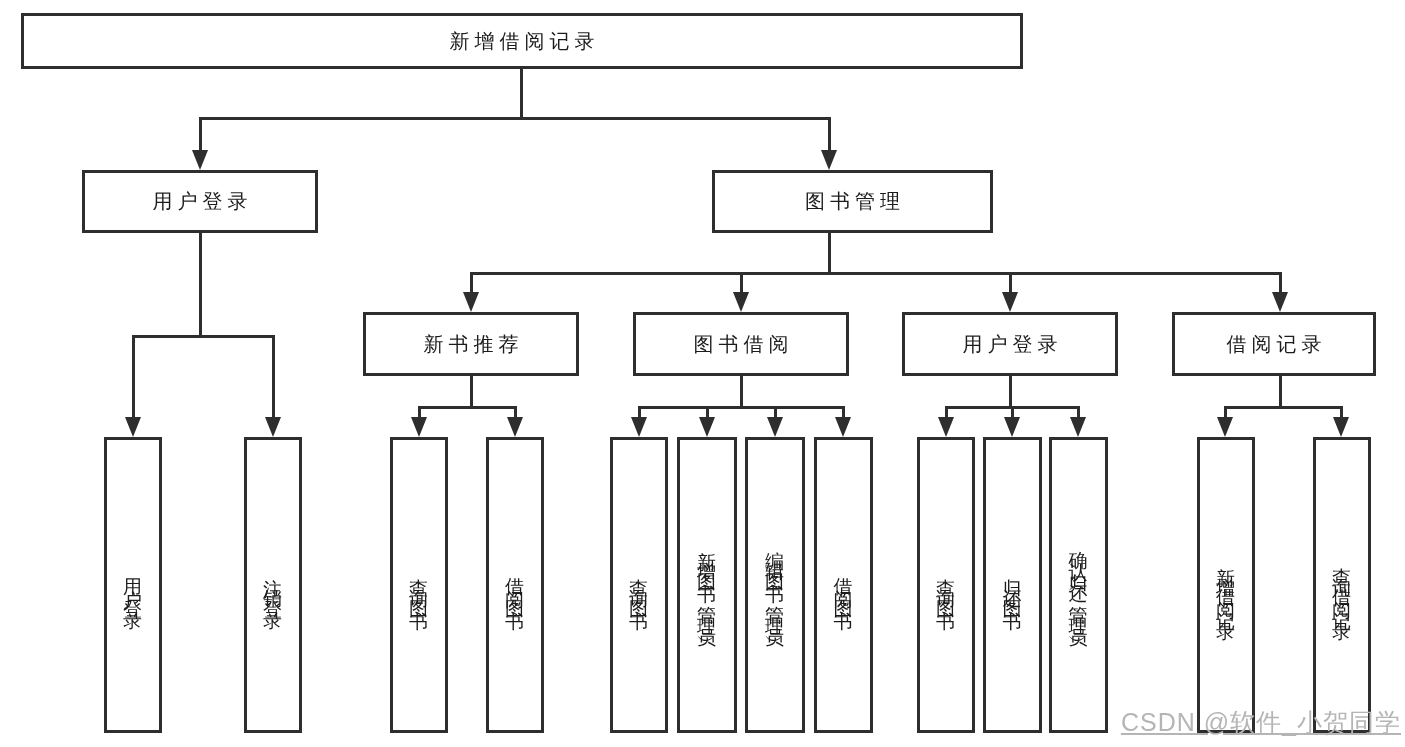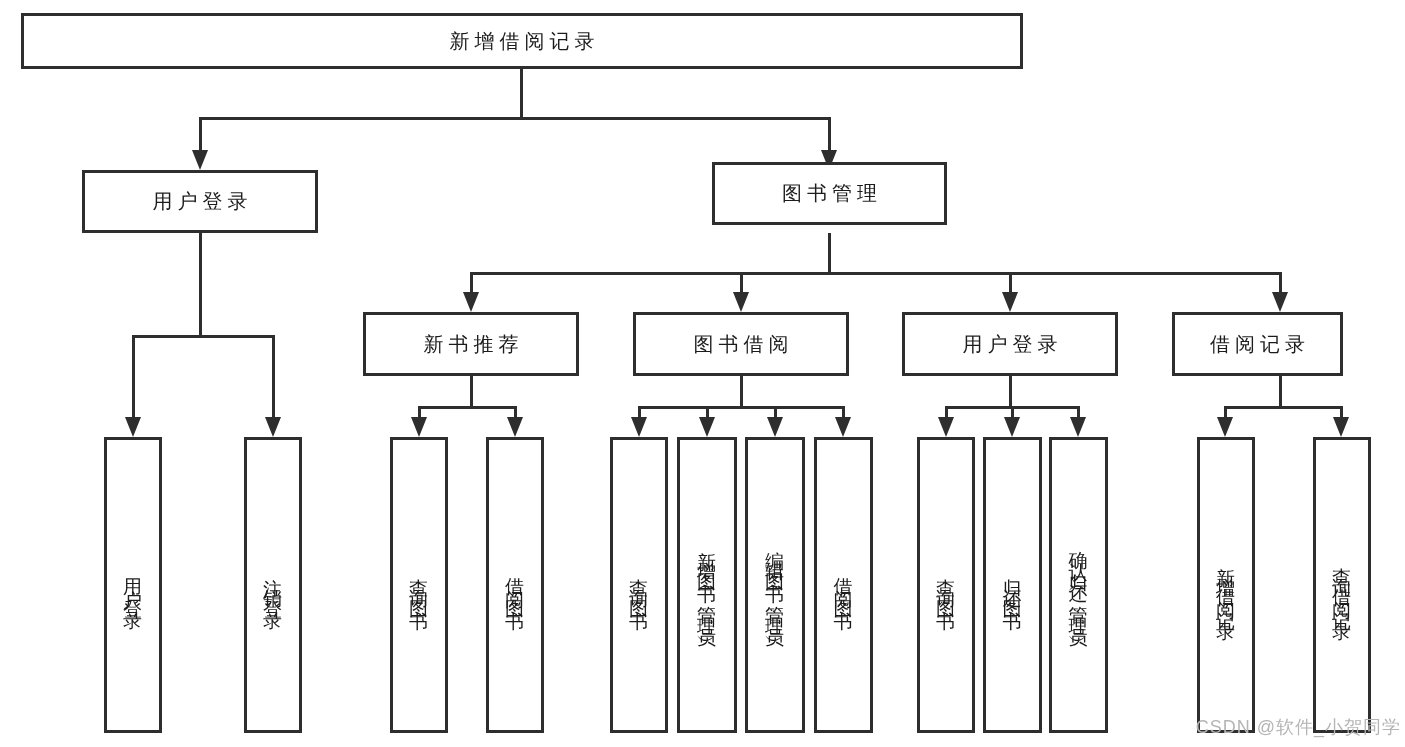--- a/index.html
+++ b/index.html
@@ -48,25 +48,26 @@
     position:absolute;
     width:0;height:0;
     border-left:8px solid transparent;
     border-right:8px solid transparent;
     border-top:20px solid var(--line);
   }
   .watermark{
     position:absolute;
     right:4px;
     bottom:8px;
-    font-size:18px;
+    font-size:25px;
     letter-spacing:1px;
     color:var(--wm);
     z-index:5;
     white-space:nowrap;
+    text-decoration:underline;
   }
 </style>
 </head>
 <body>
 
 <div id="stage">
 
   <div id="connectors">
       <div class="cline" style="left: 520px; top: 69px; width: 3px; height: 49px;"></div>
       <div class="cline" style="left: 199px; top: 117px; width: 632px; height: 3px;"></div>
@@ -122,34 +123,34 @@
       <div class="ahead" style="left: 1333px; top: 417px;"></div>
     </div>
 
   <div class="node hbox" style="left:21px;top:13px;width:1002px;height:56px">
     <span>新增借阅记录</span>
   </div>
 
   <div class="node hbox" style="left:82px;top:170px;width:236px;height:63px">
     <span>用户登录</span>
   </div>
-  <div class="node hbox" style="left:712px;top:162px;width:235px;height:63px">
+  <div class="node hbox" style="left:712px;top:170px;width:281px;height:63px">
     <span>图书管理</span>
   </div>
 
   <div class="node hbox" style="left:633px;top:312px;width:216px;height:64px">
     <span>图书借阅</span>
   </div>
   <div class="node hbox" style="left:363px;top:312px;width:216px;height:64px">
     <span>新书推荐</span>
   </div>
   <div class="node hbox" style="left:902px;top:312px;width:216px;height:64px">
     <span>用户登录</span>
   </div>
-  <div class="node hbox" style="left:1172px;top:312px;width:171px;height:64px">
+  <div class="node hbox" style="left:1172px;top:312px;width:204px;height:64px">
     <span>借阅记录</span>
   </div>
 
   <div class="node vbox" style="left:104px;top:437px;width:58px;height:296px">
     <span>用户登录</span>
   </div>
   <div class="node vbox" style="left:244px;top:437px;width:58px;height:296px">
     <span>注销登录</span>
   </div>
 

